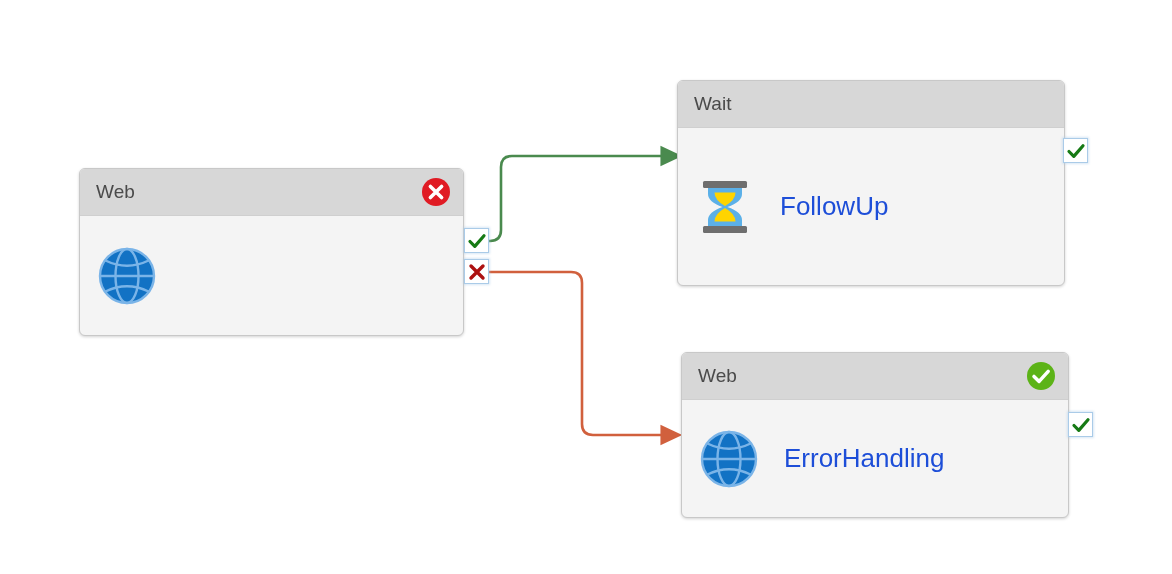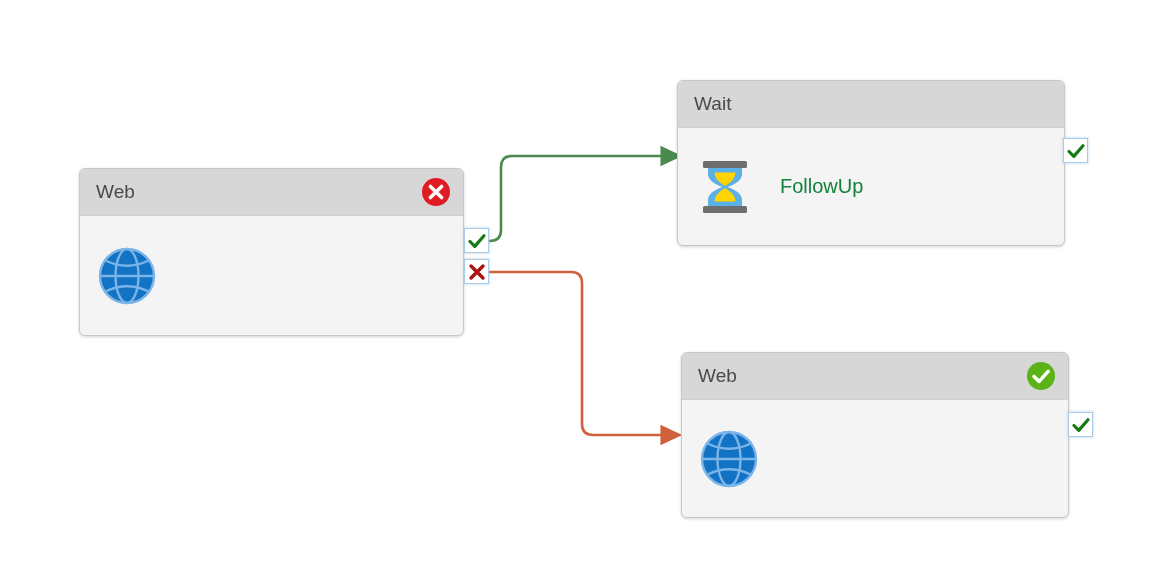--- a/index.html
+++ b/index.html
@@ -68,22 +68,22 @@
     height: calc(100% - 47px);
     padding-left: 18px;
   }
   .node-icon {
     width: 58px;
     height: 58px;
     flex: 0 0 58px;
     display: block;
   }
   .node-label {
-    font-size: 20px;
-    color: #15803d;
+    font-size: 26px;
+    color: #1d4ed8;
     margin-left: 26px;
     white-space: nowrap;
   }
 
   
   .port {
     position: absolute;
     width: 25px;
     height: 25px;
     box-sizing: border-box;
@@ -135,21 +135,21 @@
             <ellipse cx="29" cy="29" rx="11.5" ry="27"></ellipse>
             <line x1="2" y1="29" x2="56" y2="29"></line>
             <path d="M 7.4 13.5 Q 29 24 50.6 13.5"></path>
             <path d="M 7.4 44.5 Q 29 34 50.6 44.5"></path>
           </g>
         </svg>
       </span>
     </div>
   </div>
 
-  <div class="node" style="left:677px; top:80px; width:388px; height:166px;text-align:center;">
+  <div class="node" style="left:677px; top:80px; width:388px; height:206px;text-align:center;">
     <div class="node-header">
       <span class="node-title">Wait</span>
     </div>
     <div class="node-body">
       <span class="node-icon">
         <svg viewBox="0 0 58 58" width="58" height="58">
           <rect x="7" y="3" width="44" height="7" rx="1.5" fill="#6e6e6e"></rect>
           <rect x="7" y="48" width="44" height="7" rx="1.5" fill="#6e6e6e"></rect>
           <path d="M 12 10 L 46 10 L 46 16 Q 46 24 31.5 29 Q 46 34 46 42 L 46 48 L 12 48 L 12 42 Q 12 34 26.5 29 Q 12 24 12 16 Z" fill="#5bb0e8"></path>
           <path d="M 18.5 14.5 L 39.5 14.5 Q 39.5 22 29 28 Q 18.5 22 18.5 14.5 Z" fill="#ffd400"></path>
@@ -176,20 +176,21 @@
           <circle cx="29" cy="29" r="27" fill="#1272c4"></circle>
           <g fill="none" stroke="#7ab4e8" stroke-width="2.4">
             <ellipse cx="29" cy="29" rx="27" ry="27"></ellipse>
             <ellipse cx="29" cy="29" rx="11.5" ry="27"></ellipse>
             <line x1="2" y1="29" x2="56" y2="29"></line>
             <path d="M 7.4 13.5 Q 29 24 50.6 13.5"></path>
             <path d="M 7.4 44.5 Q 29 34 50.6 44.5"></path>
           </g>
         </svg>
       </span>
+      <span class="node-label">ErrorHandling</span>
     </div>
   </div>
 
   <div class="port" style="left:464px; top:228px;">
     <span>
       <svg viewBox="0 0 20 20" width="20" height="20">
         <path d="M 3 10.5 L 7.8 15.4 L 17 4.8" fill="none" stroke="#167a15" stroke-width="3.2" stroke-linecap="round" stroke-linejoin="round"></path>
       </svg>
     </span>
   </div>

